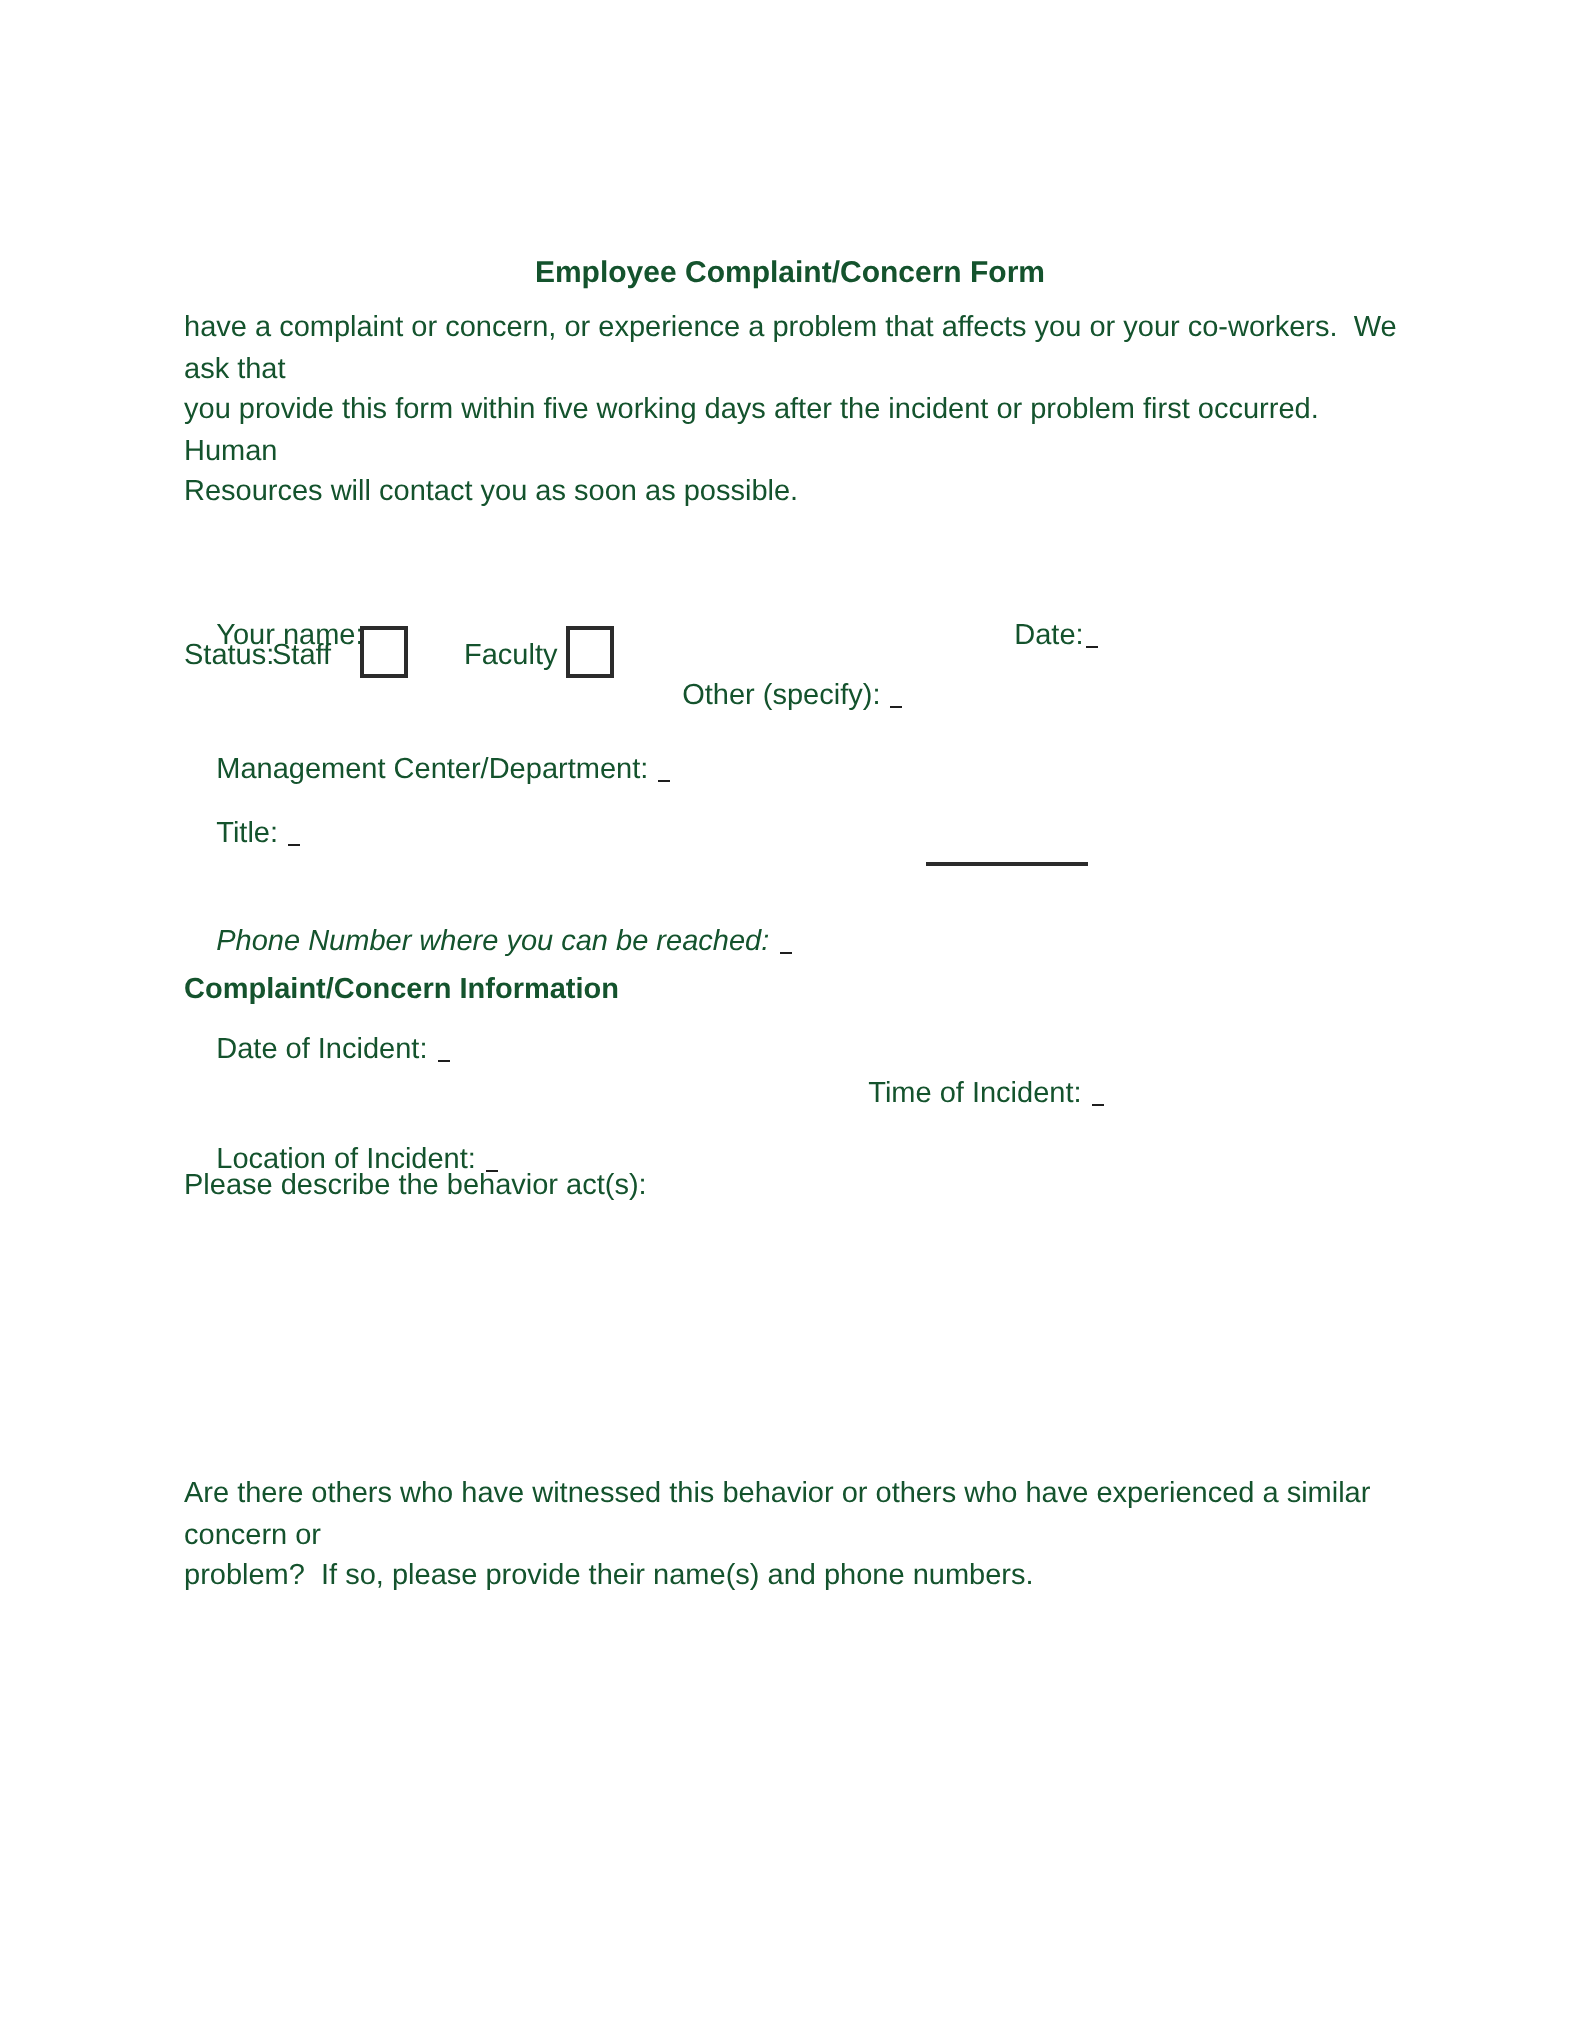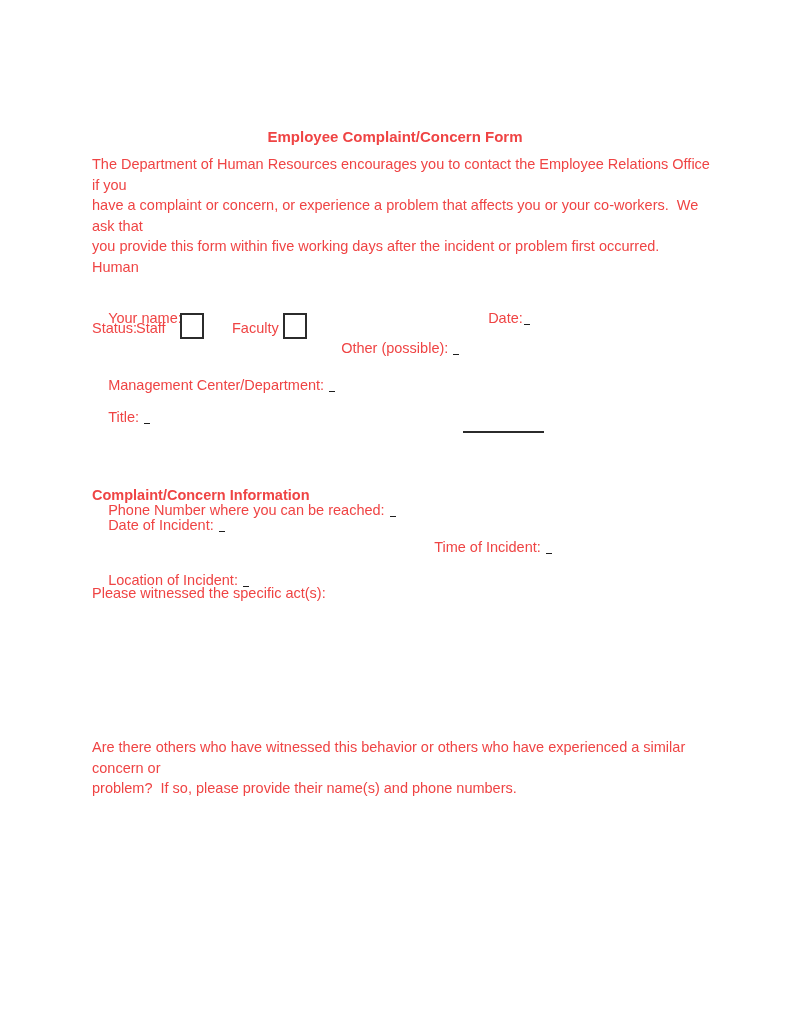--- a/index.html
+++ b/index.html
@@ -3,21 +3,21 @@
 <meta charset="utf-8">
 <style>
   html, body { margin: 0; padding: 0; background: #ffffff; }
   .page {
     position: relative;
     width: 790px;
     height: 1022px;
     background: #ffffff;
     font-family: "Liberation Sans", sans-serif;
     font-size: 14.5px;
-    color: #ef4444;
+    color: #14532d;
     overflow: hidden;
   }
   .abs { position: absolute; }
   .title {
     position: absolute;
     top: 128px;
     left: 0;
     width: 100%;
     text-align: center;
     font-weight: bold;
@@ -60,69 +60,69 @@
   }
 </style>
 </head>
 <body>
 
 <div class="page">
 
   <div class="title">Employee Complaint/Concern Form</div>
 
   <div class="para" style="top:154px; width:620px;">
-    <span class="line">The Department of Human Resources encourages you to contact the Employee Relations Office if you</span>
     <span class="line">have a complaint or concern, or experience a problem that affects you or your co-workers.  We ask that</span>
     <span class="line">you provide this form within five working days after the incident or problem first occurred.  Human</span>
+    <span class="line">Resources will contact you as soon as possible.</span>
   </div>
 
   <div class="row" style="left:92px; top:288px;">
     <span>Your name:</span><span class="blank"></span>
   </div>
-  <div class="row" style="left:472px; top:288px;">
+  <div class="row" style="left:491px; top:288px;">
     <span>Date:</span><span class="blank tight"></span>
   </div>
 
   <span class="row" style="left:92px; top:318px;">Status:</span>
   <span class="row" style="left:136px; top:318px;">Staff</span>
   <span class="checkbox" style="left:180px; top:313px;"></span>
   <span class="row" style="left:232px; top:318px;">Faculty</span>
   <span class="checkbox" style="left:283px; top:313px;"></span>
   <div class="row" style="left:325px; top:318px;">
-    <span>Other (possible):</span><span class="blank"></span>
+    <span>Other (specify):</span><span class="blank"></span>
   </div>
 
   <div class="row" style="left:92px; top:355px;text-align:center;">
     <span>Management Center/Department:</span><span class="blank"></span>
   </div>
 
   <div class="row" style="left:92px; top:387px;">
     <span>Title:</span><span class="blank"></span>
   </div>
 
   <div class="fill-line" style="left:463px; top:431px; width:81px;"></div>
 
-  <div class="row" style="left:92px; top:480px;">
+  <div class="row" style="left:92px; top:441px;font-style:italic;">
     <span>Phone Number where you can be reached:</span><span class="blank"></span>
   </div>
 
   <div class="row bold" style="left:92px; top:485px;">Complaint/Concern Information</div>
 
   <div class="row" style="left:92px; top:495px;">
     <span>Date of Incident:</span><span class="blank"></span>
   </div>
   <div class="row" style="left:92px; top:550px;">
     <span>Location of Incident:</span><span class="blank"></span>
   </div>
 
   <div class="row" style="left:418px; top:517px;">
     <span>Time of Incident:</span><span class="blank"></span>
   </div>
 
-  <div class="row" style="left:92px; top:583px;">Please witnessed the specific act(s):</div>
+  <div class="row" style="left:92px; top:583px;">Please describe the behavior act(s):</div>
 
   <div class="abs" style="left:92px; top:605px; width:608px; height:160px;"></div>
 
   <div class="para" style="top:737px; width:620px;">
     <span class="line">Are there others who have witnessed this behavior or others who have experienced a similar concern or</span>
     <span class="line">problem?  If so, please provide their name(s) and phone numbers.</span>
   </div>
 
 </div>
 

